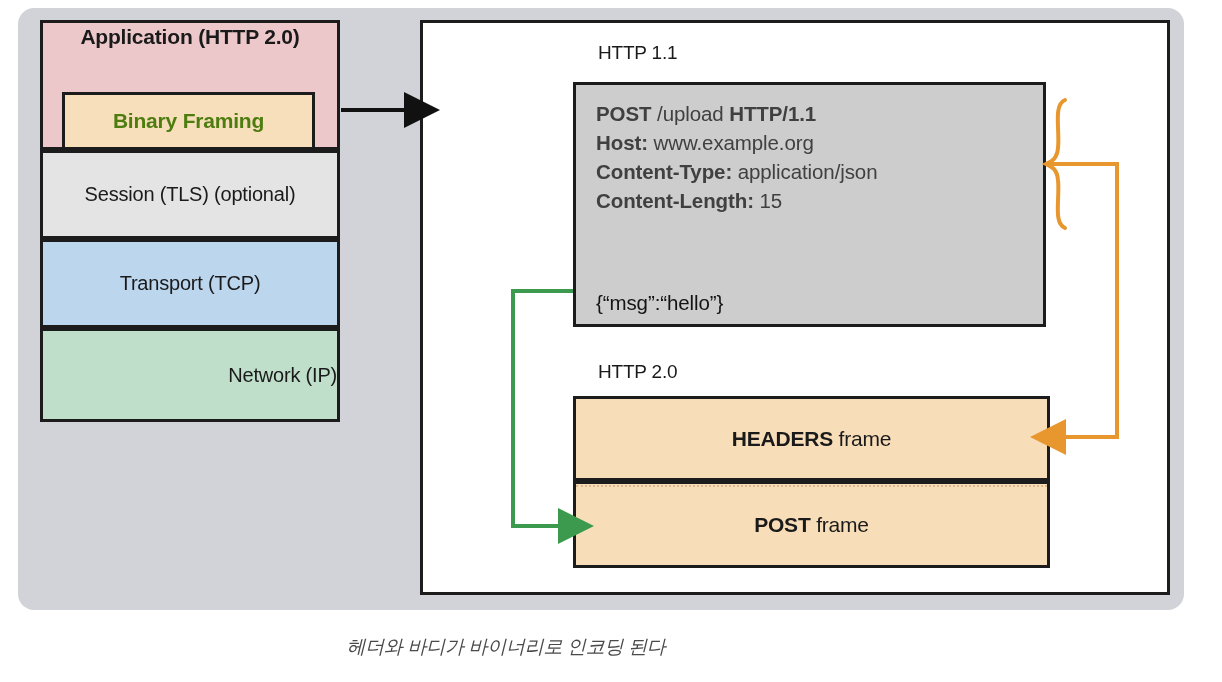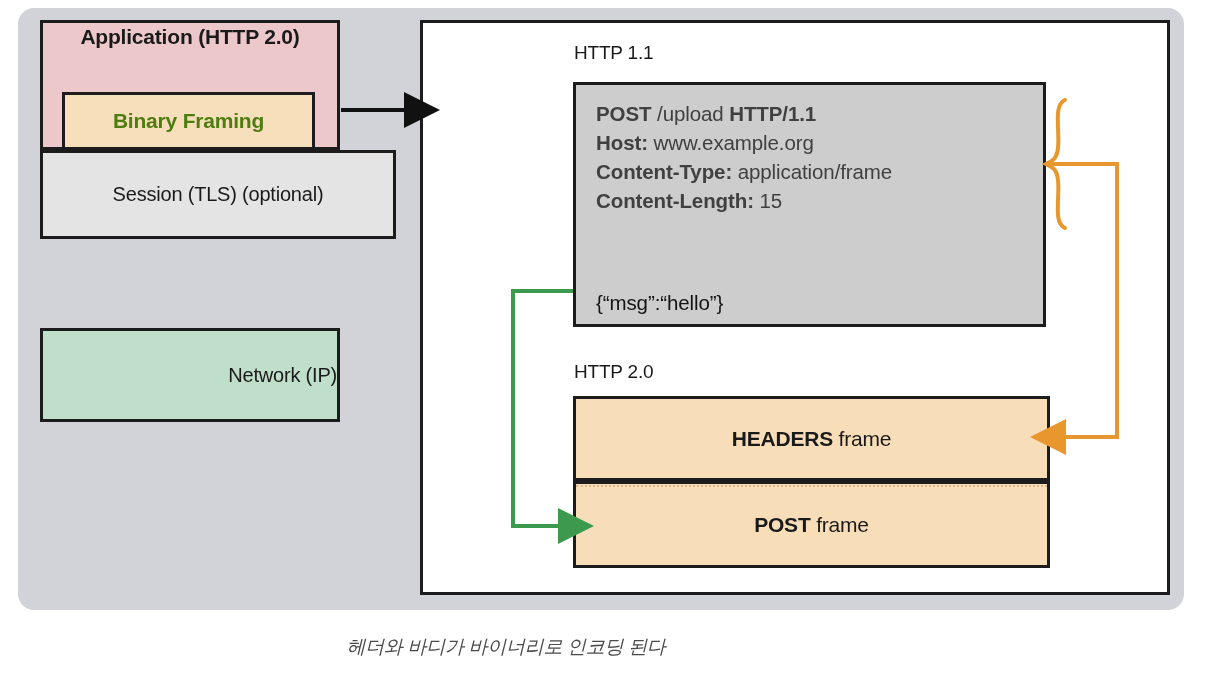--- a/index.html
+++ b/index.html
@@ -58,21 +58,21 @@
     background: #f7dfbb;
     border-width: 3px;
   }
   .binary-framing .lbl {
     font-size: 21px;
     font-weight: bold;
     color: #4d7c0f;
     letter-spacing: -0.2px;
   }
   .layer-session {
-    left: 40px; top: 150px; width: 356px; height: 89px;
+    left: 40px; top: 150px; width: 300px; height: 89px;
     background: #e4e4e4;
   }
   .layer-transport {
     left: 40px; top: 239px; width: 300px; height: 89px;
     background: #bcd6ee;
   }
   .layer-network {
     left: 40px; top: 328px; width: 300px; height: 94px;
     background: #bfdfcb;
     justify-content: flex-end;
@@ -94,20 +94,21 @@
     border: 3px solid #1c1c1c;
   }
 
   
   .mini-caption {
     position: absolute;
     font-size: 19px;
     color: #1a1a1a;
     letter-spacing: -0.2px;
     white-space: nowrap;
+    margin-left: 24px;
   }
   #cap-http11 { left: 574px; top: 42px; }
   #cap-http20 { left: 574px; top: 361px; }
 
   
   .msg-box {
     left: 573px; top: 82px; width: 473px; height: 245px;
     background: #cdcdcd;
     display: block;
     text-align: left;
@@ -190,20 +191,23 @@
   </div>
 
   <div class="box binary-framing">
     <span class="lbl">Binary Framing</span>
   </div>
 
   <div class="box layer-session">
     <span class="lbl">Session (TLS) (optional)</span>
   </div>
 
+  <div class="box layer-transport">
+    <span class="lbl">Transport (TCP)</span>
+  </div>
 
   <div class="box layer-network">
     <span class="lbl">Network (IP)</span>
   </div>
 
   <div class="right-panel"></div>
 
   <div class="mini-caption" id="cap-http11">HTTP 1.1</div>
 
   <div class="box msg-box">
@@ -211,21 +215,21 @@
       <b>POST</b>
       <span>/upload</span>
       <b>HTTP/1.1</b>
     </div>
     <div class="msg-line">
       <b>Host:</b>
       <span>www.example.org</span>
     </div>
     <div class="msg-line">
       <b>Content-Type:</b>
-      <span>application/frame</span>
+      <span>application/json</span>
     </div>
     <div class="msg-line">
       <b>Content-Length:</b>
       <span>15</span>
     </div>
     <div class="msg-gap"></div>
     <div class="msg-body">{“msg”:“hello”}</div>
   </div>
 
   <div class="mini-caption" id="cap-http20">HTTP 2.0</div>

